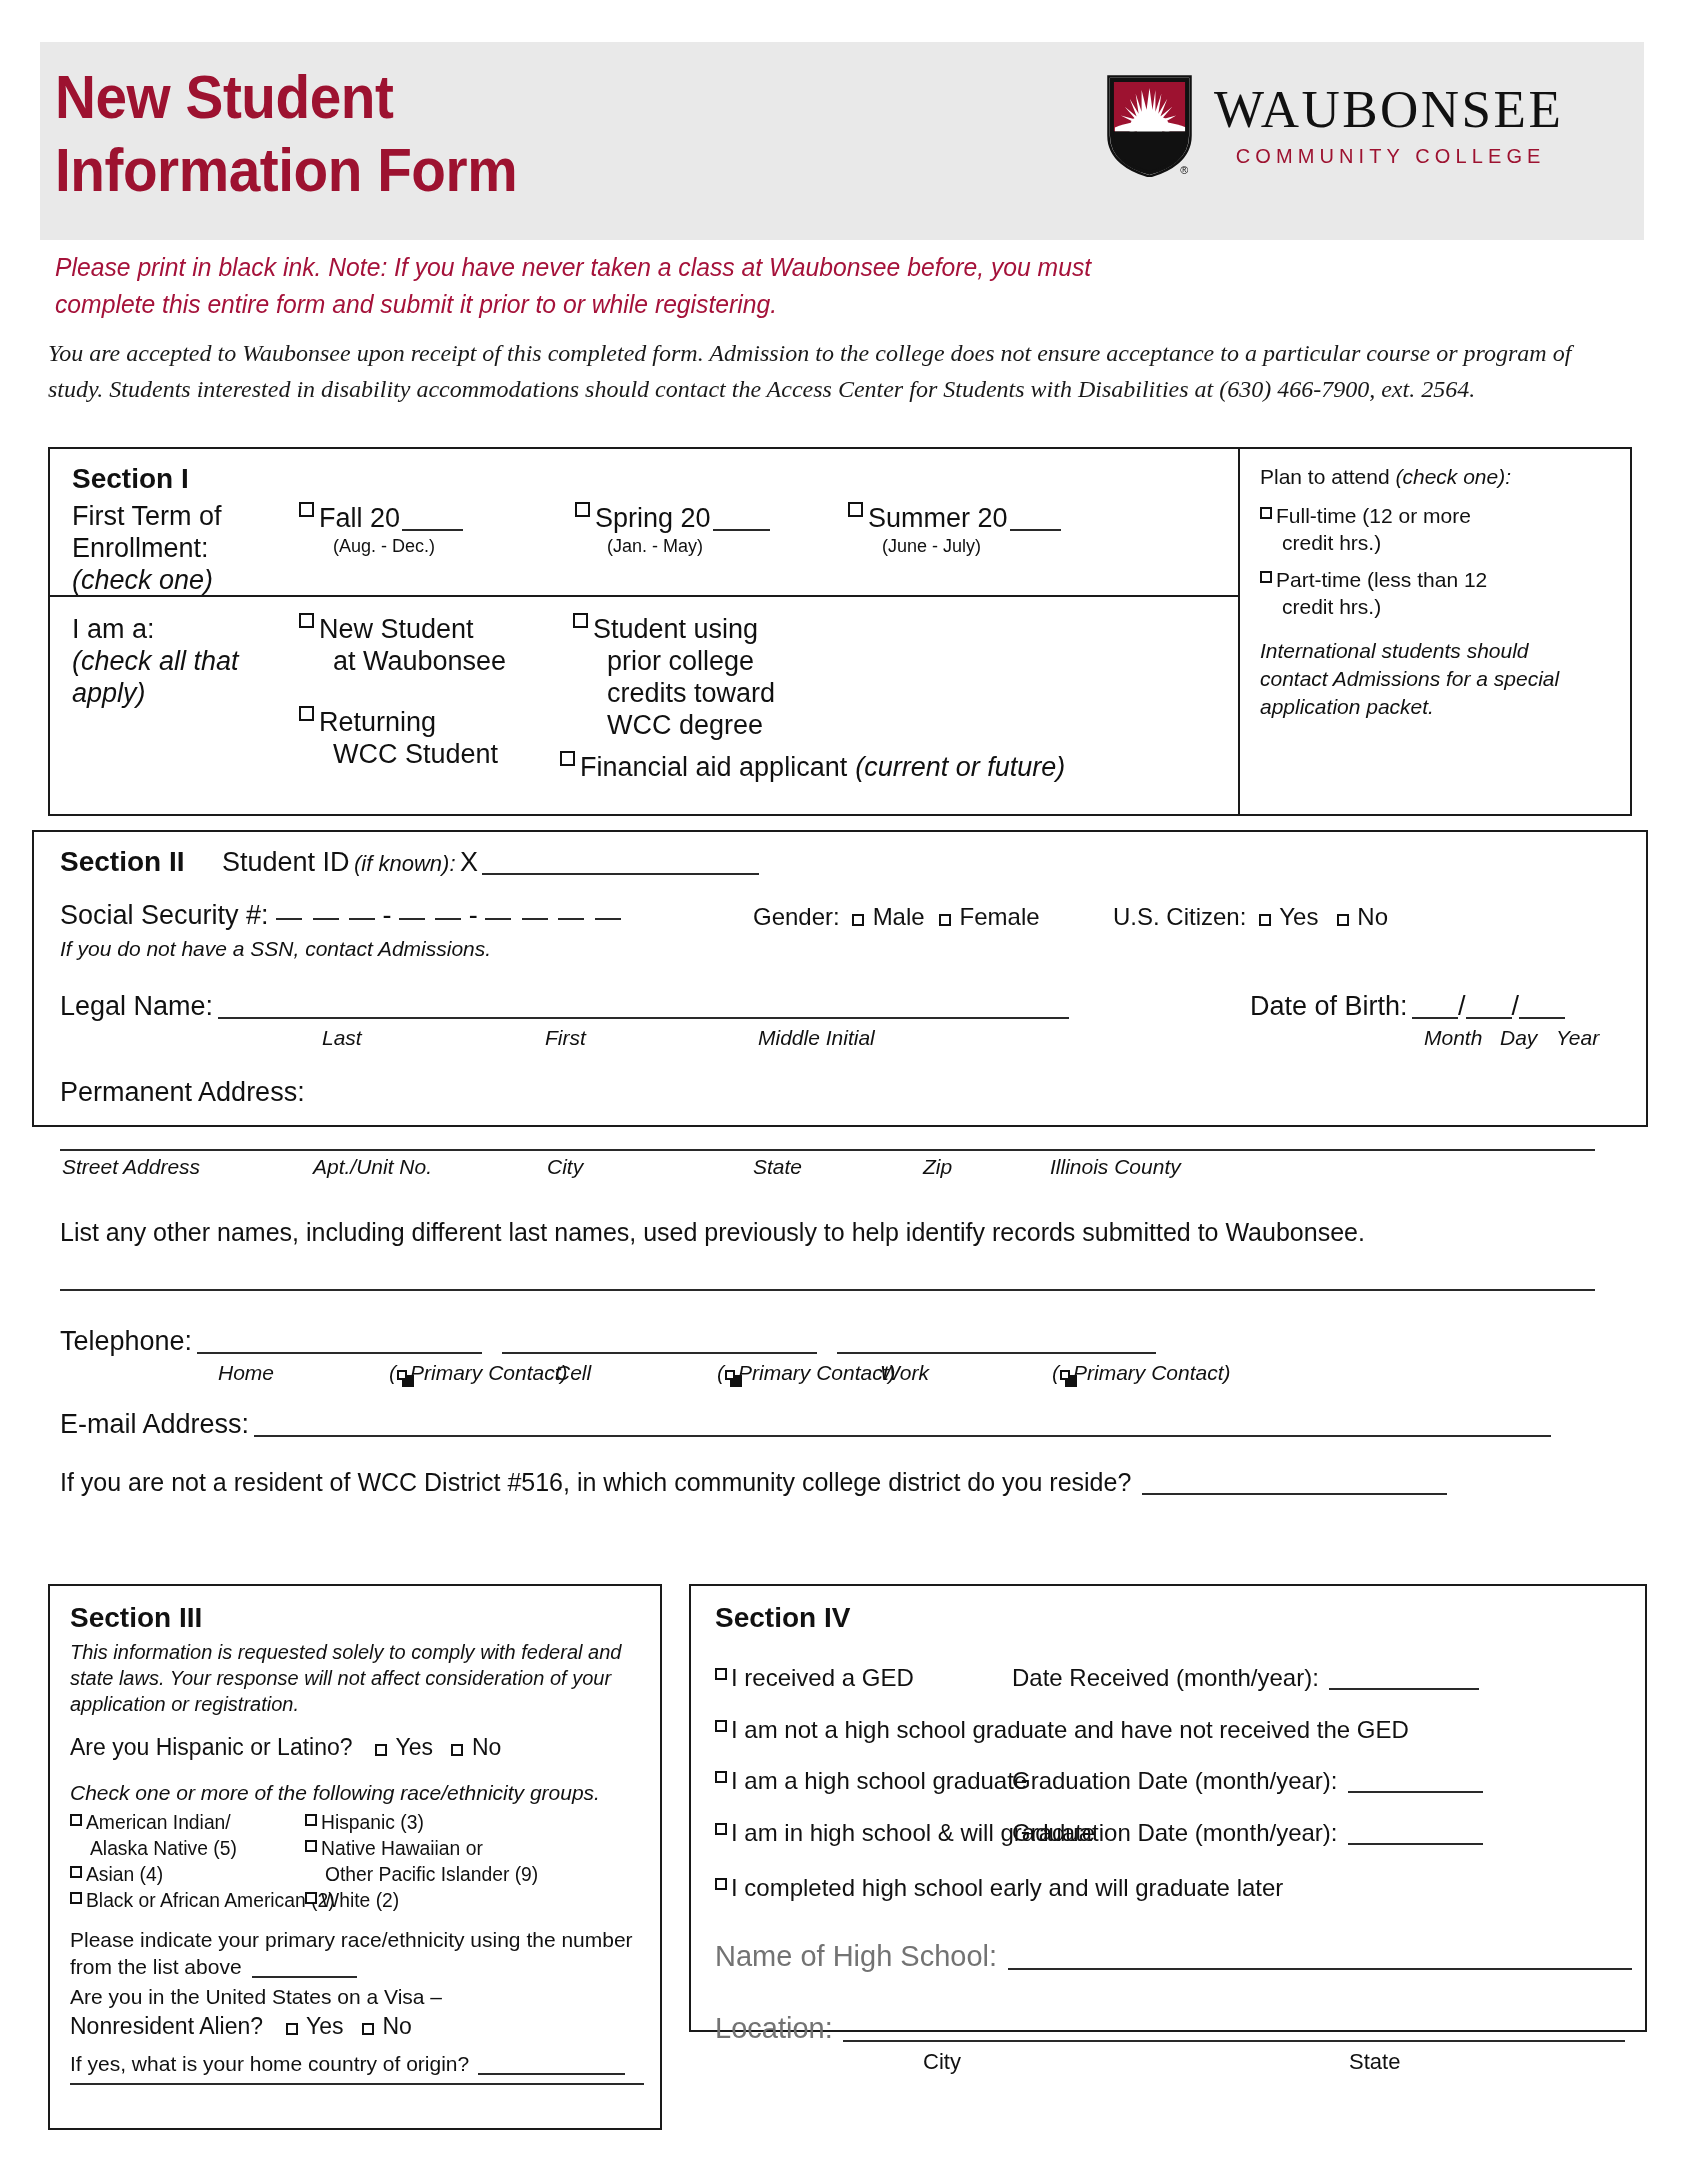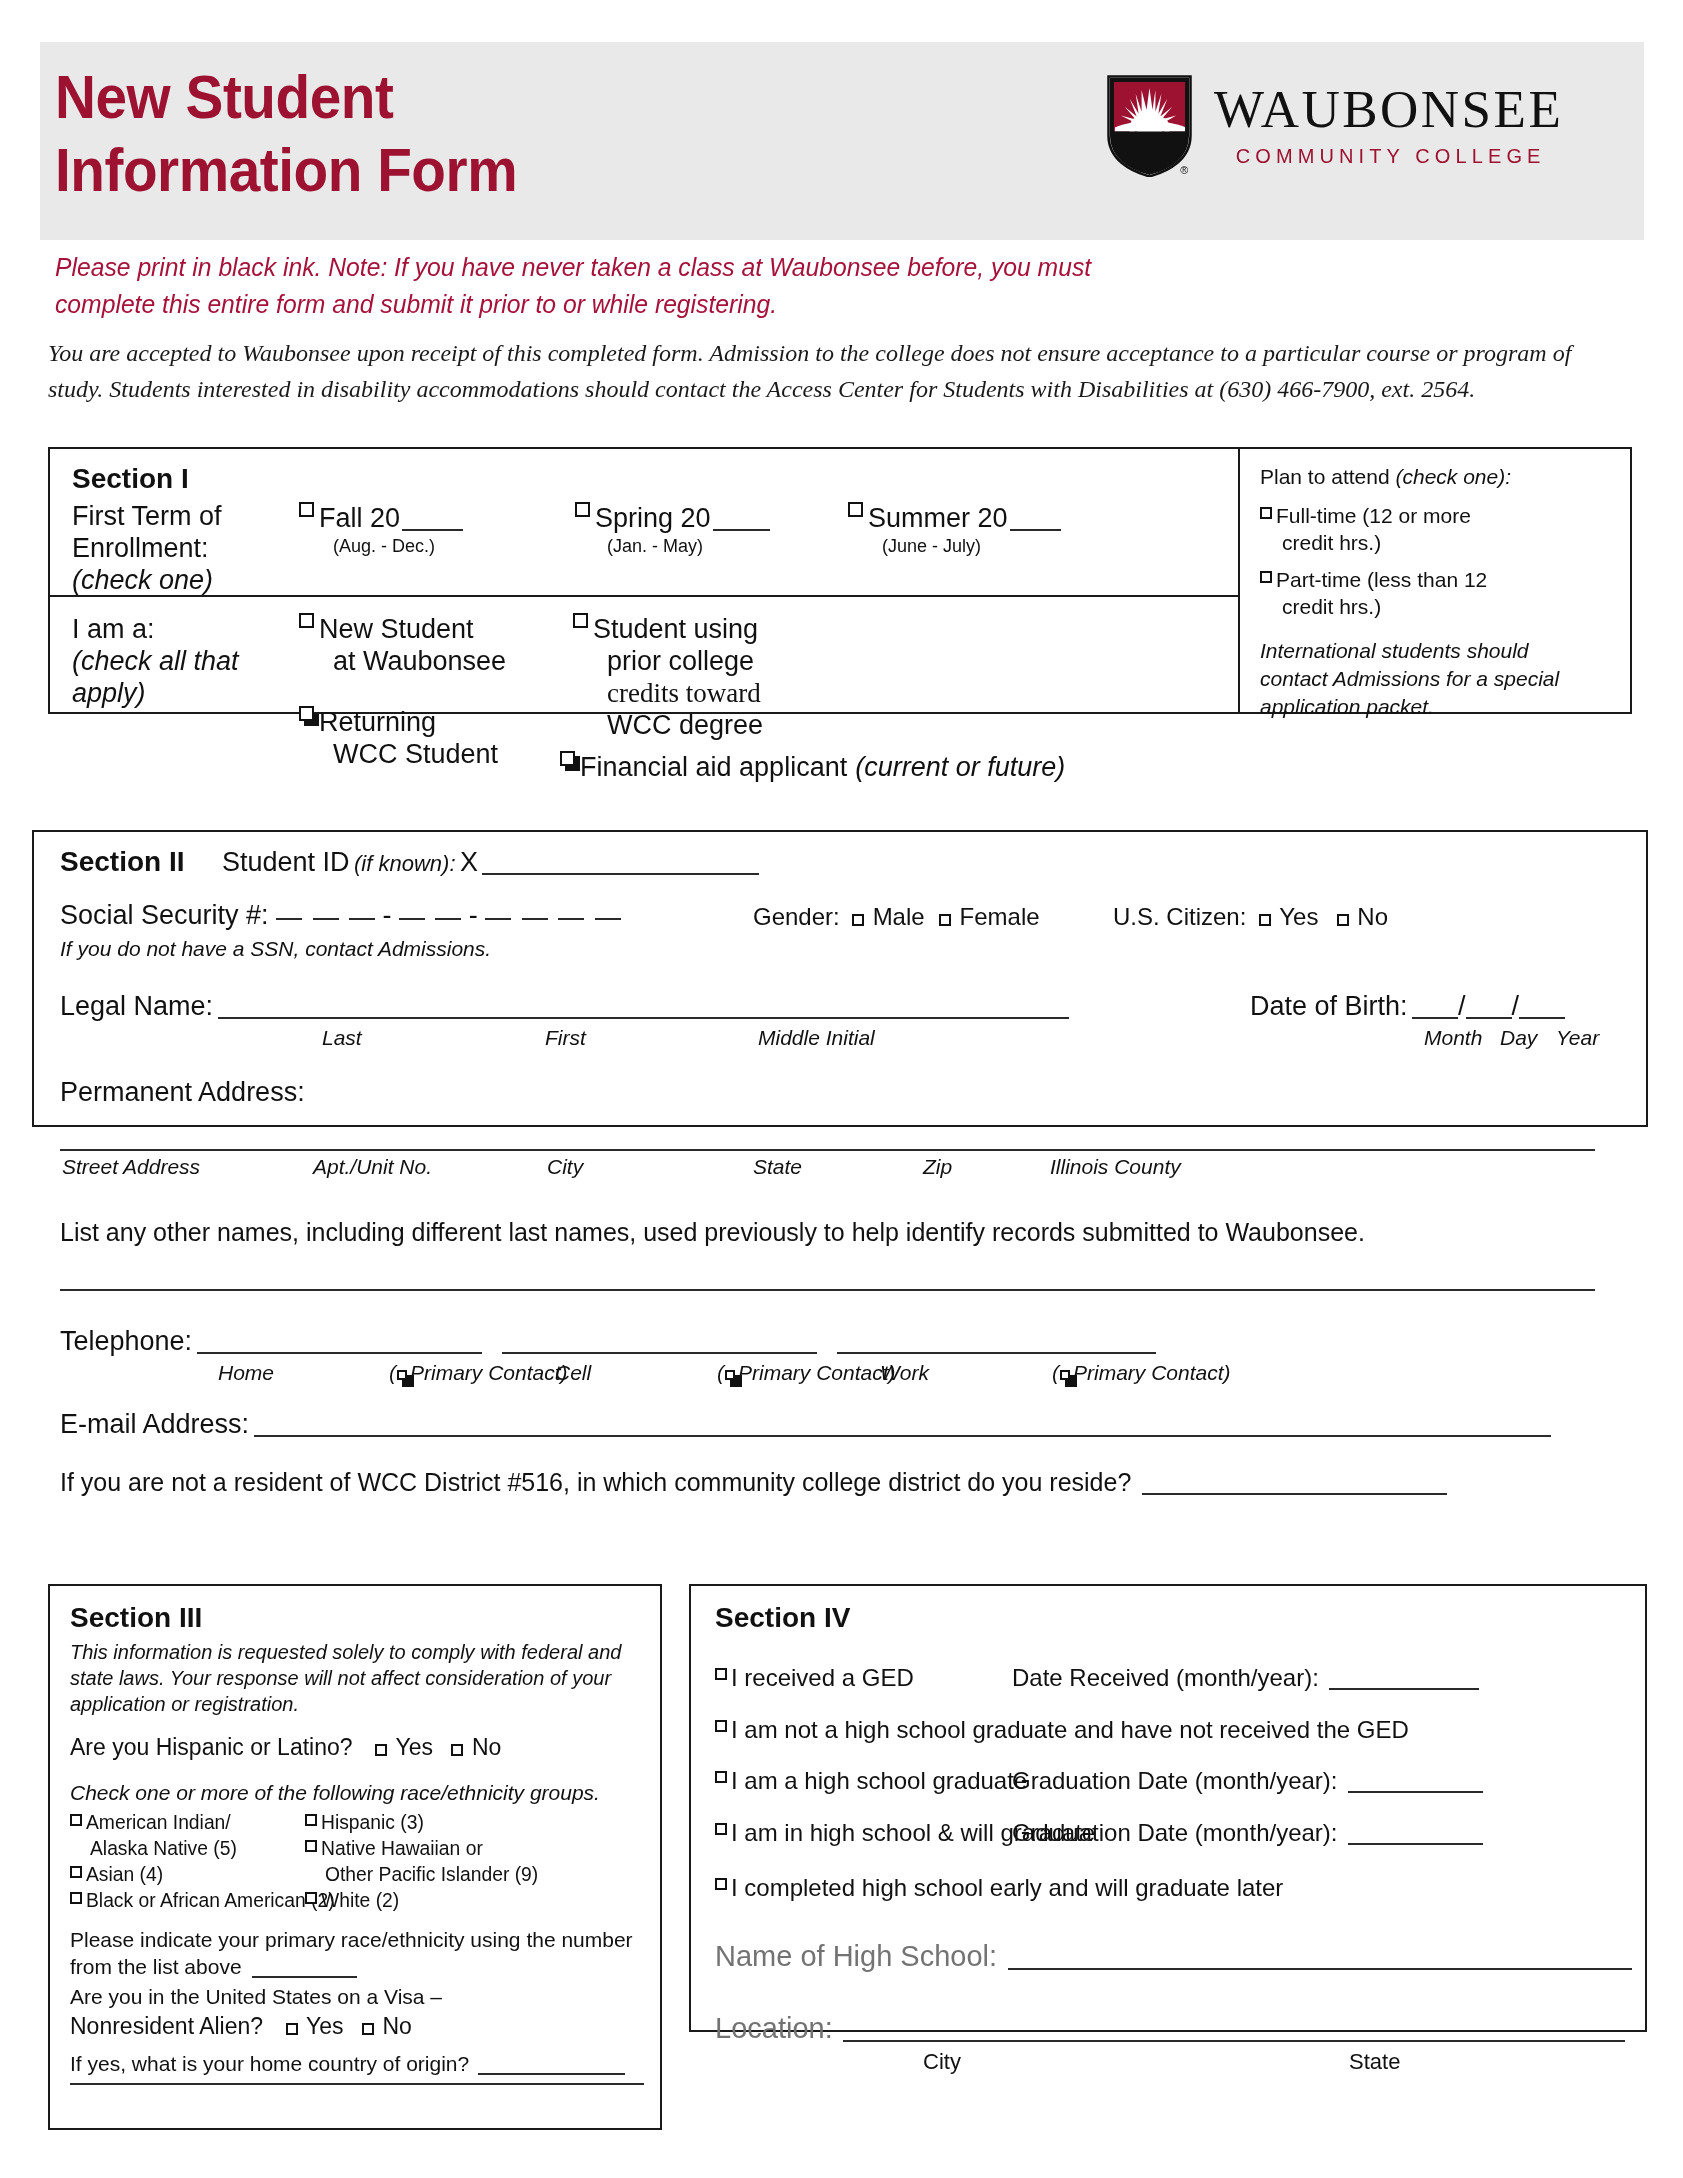--- a/index.html
+++ b/index.html
@@ -100,21 +100,21 @@
     background: #111;
     z-index: -1;
   }
   .cb-sm { width: 12px; height: 12px; border-width: 2px; margin-right: 4px; }
   .cb-sm::after { left: 2.5px; top: 2.5px; width: 12px; height: 12px; }
 
   
   .box { position: absolute; border: 2.5px solid #1a1a1a; background: #fff; }
 
   
-  #sec1 { left: 48px; top: 447px; width: 1584px; height: 267px; }
+  #sec1 { left: 48px; top: 447px; width: 1584px; height: 369px; }
   #sec1-divider {
     position: absolute; left: 0; top: 146px; width: 1188px;
     border-top: 2.5px solid #1a1a1a;
   }
   #sec1-vert {
     position: absolute; left: 1188px; top: 0; width: 0; height: 100%;
     border-left: 2.5px solid #1a1a1a;
   }
 
   .sec-label {
@@ -284,21 +284,21 @@
       </div>
       <div class="lbl" style="margin-left:34px;">WCC Student</div>
     </div>
 
     <div class="opt-col" style="left:523px;top:164px;">
       <div class="opt-row">
         <span class="cb"></span>
         <span class="lbl">Student using</span>
       </div>
       <div class="lbl" style="margin-left:34px;">prior college</div>
-      <div class="lbl" style="margin-left:34px;font-family:Liberation Serif, serif;">credits toward</div>
+      <div class="lbl" style="margin-left:34px;">credits toward</div>
       <div class="lbl" style="margin-left:34px;">WCC degree</div>
     </div>
 
 
     <div class="opt-row" style="position:absolute;left:510px;top:302px;">
       <span class="cb"></span>
       <span class="lbl">Financial aid applicant</span>
       <span class="lbl lbl-i" style="margin-left:8px;">(current or future)</span>
     </div>
 

